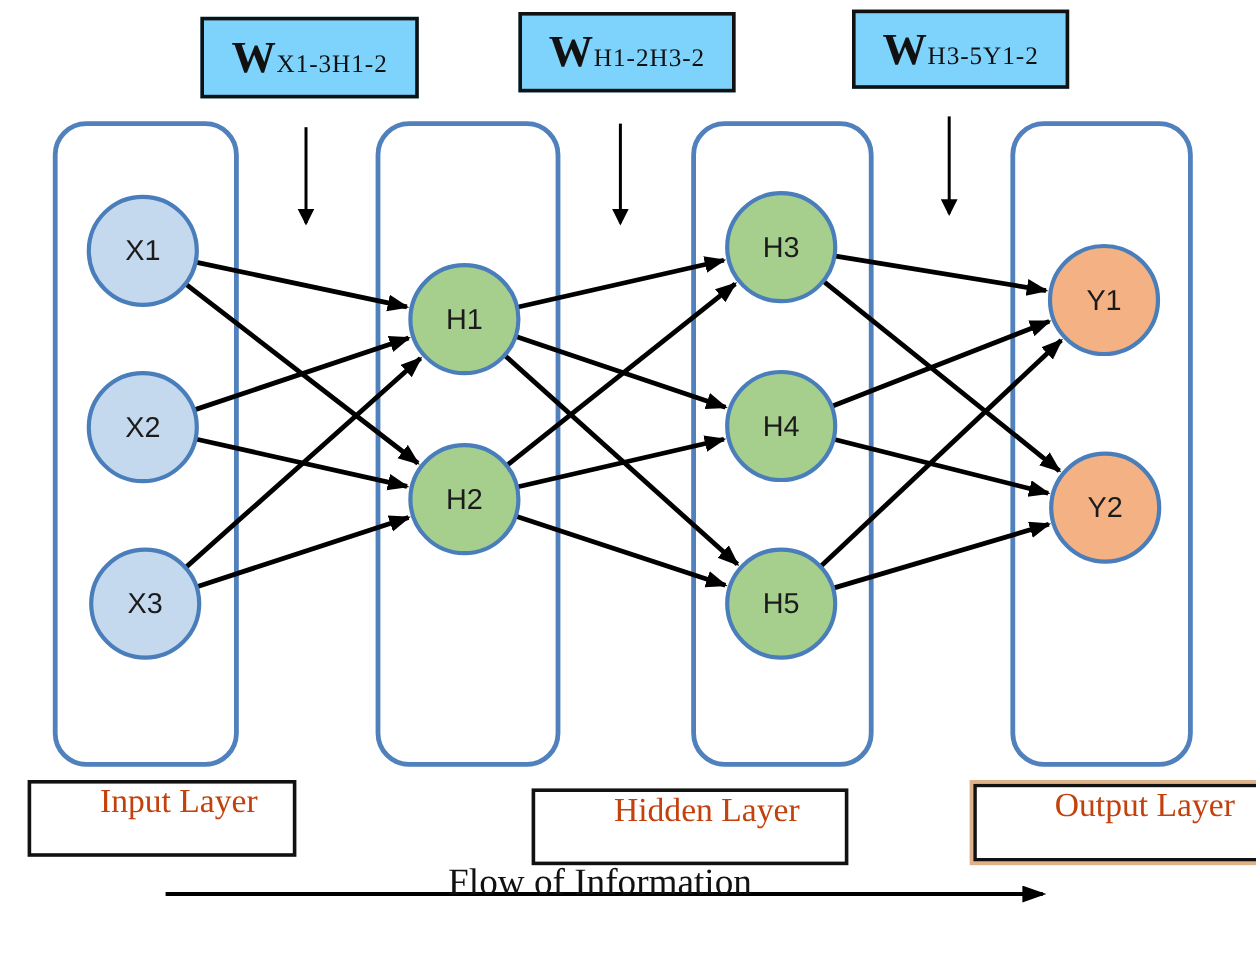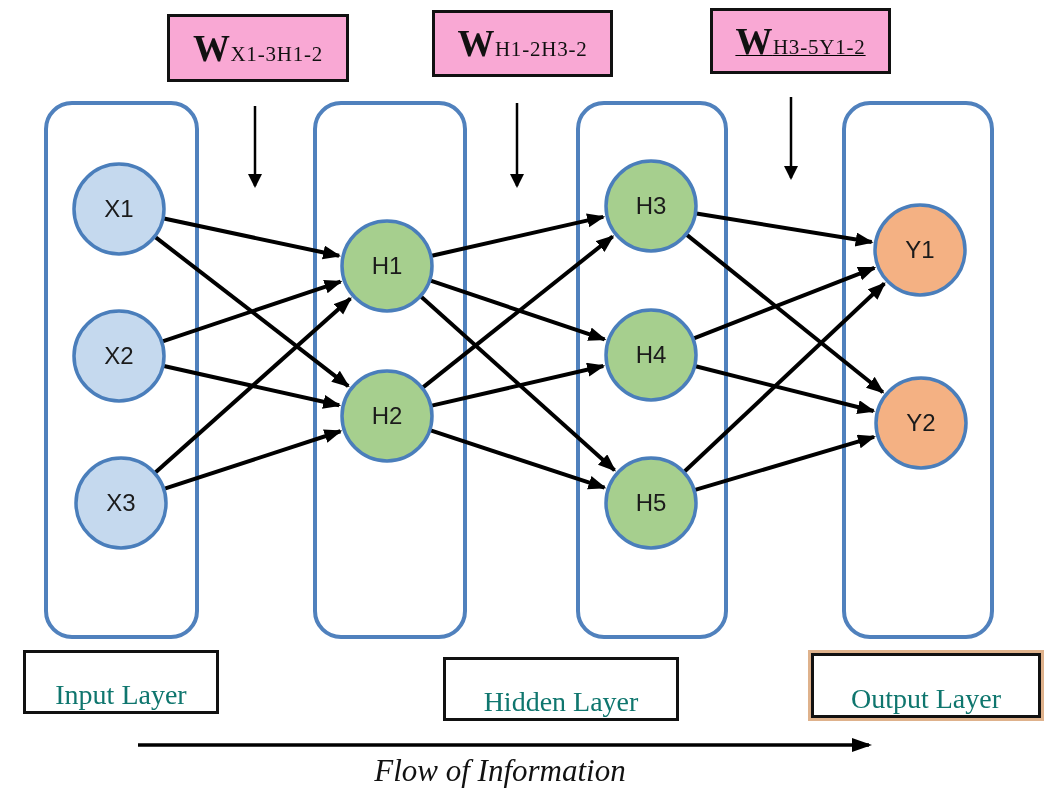--- a/index.html
+++ b/index.html
@@ -3,30 +3,30 @@
 <meta charset="utf-8">
 <style>
   html,body{margin:0;padding:0;background:#fff;}
   .canvas{
     position:relative;width:1047px;height:805px;background:#ffffff;overflow:hidden;
     font-family:"Liberation Serif","DejaVu Serif",serif;
   }
   svg{position:absolute;left:0;top:0;z-index:1;}
   .overlay{position:absolute;left:0;top:0;width:100%;height:100%;z-index:2;pointer-events:none;}
   .wbox{
-    position:absolute;background:#f9a8d4;border:3px solid #111111;
+    position:absolute;background:#7dd3fc;border:3px solid #111111;
     display:flex;align-items:center;justify-content:center;
   }
   .wtext{white-space:nowrap;color:#111;}
   .wmain{font-size:37px;font-weight:bold;letter-spacing:.5px;}
   .wsub{font-size:21px;letter-spacing:.8px;}
   .layerbox{
     position:absolute;background:#ffffff;border:3px solid #111111;
-    display:flex;align-items:flex-end;justify-content:center;
-    font-size:28px;color:#0f766e;
+    display:flex;align-items:flex-start;justify-content:center;
+    font-size:28px;color:#c2410c;padding-left:28px;
   }
   .layerbox.outlined{outline:3px solid #dfb28c;}
   .flowlabel{
     position:absolute;text-align:center;font-size:31px;color:#111;
   }
   .nodelabel{
     font-family:"Liberation Sans","DejaVu Sans",sans-serif;
     font-size:24px;fill:#1b1b1b;
   }
 </style>
@@ -106,34 +106,34 @@
   <div class="overlay">
 
     <div class="wbox" style="left:167px;top:14px;width:176px;height:62px;">
       <div class="wtext"><span class="wmain">W</span><span class="wsub">X1-3H1-2</span></div>
     </div>
 
     <div class="wbox" style="left:432px;top:10px;width:175px;height:61px;">
       <div class="wtext"><span class="wmain">W</span><span class="wsub">H1-2H3-2</span></div>
     </div>
 
-    <div class="wbox" style="left:710px;top:8px;width:175px;height:60px;text-decoration:underline;">
+    <div class="wbox" style="left:710px;top:8px;width:175px;height:60px;">
       <div class="wtext"><span class="wmain">W</span><span class="wsub">H3-5Y1-2</span></div>
     </div>
 
     <div class="layerbox" style="left:23px;top:650px;width:190px;height:58px;">
       <span>Input Layer</span>
     </div>
 
     <div class="layerbox" style="left:415px;top:657px;width:230px;height:58px;margin-left:28px;">
       <span>Hidden Layer</span>
     </div>
 
     <div class="layerbox outlined" style="left:811px;top:653px;width:224px;height:59px;">
       <span>Output Layer</span>
     </div>
 
-    <div class="flowlabel" style="left:250px;top:753px;width:500px;font-style:italic;">
+    <div class="flowlabel" style="left:250px;top:717px;width:500px;">
       <span>Flow of Information</span>
     </div>
 
   </div>
 </div>
 
 </body></html>

